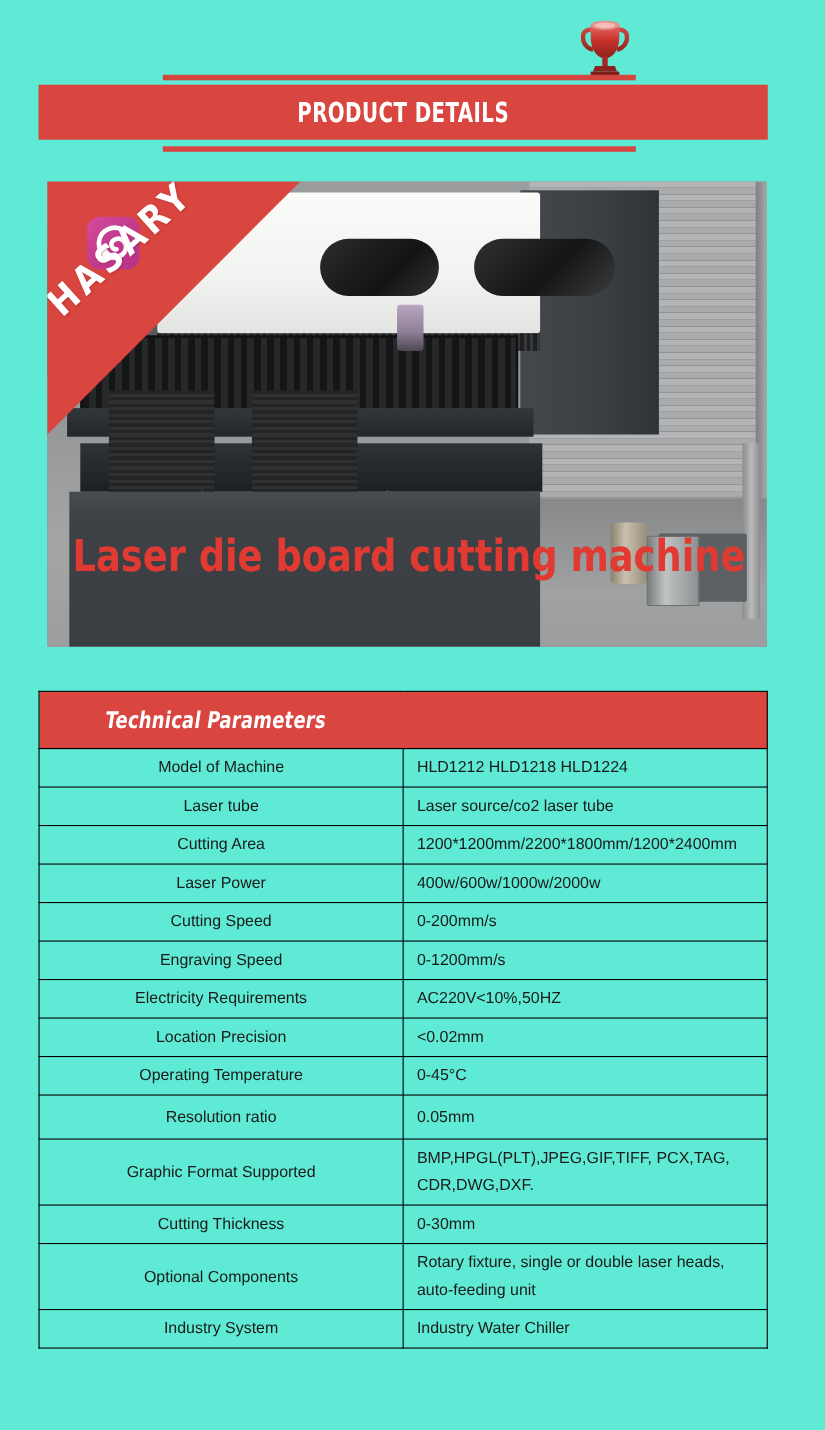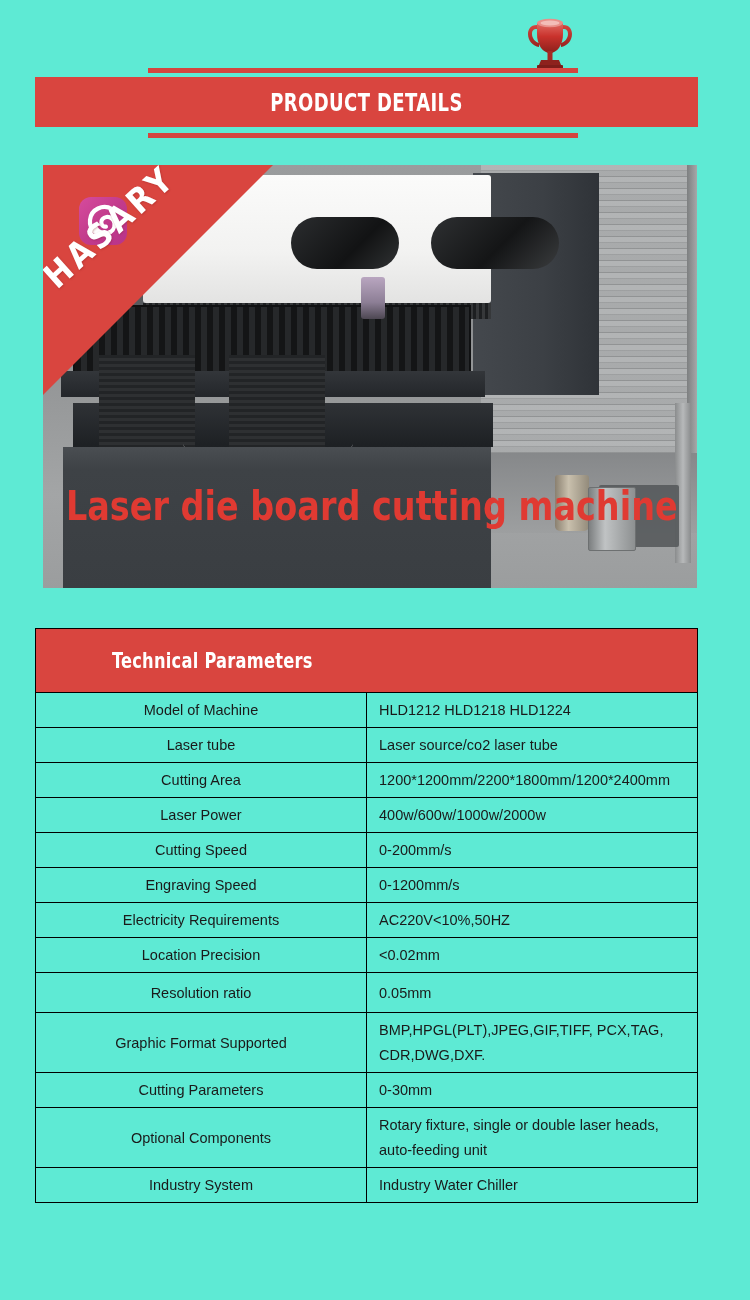--- a/index.html
+++ b/index.html
@@ -251,22 +251,23 @@
   .spec-table td {
     border: 1px solid #000000;
     font-size: 14.5px;
     color: #1a1a1a;
     font-family: "Liberation Sans", sans-serif;
     vertical-align: middle;
   }
   .spec-head-cell {
     background: #d9453f;
     border: 1px solid #000000 !important;
-    height: 64px;
-    padding: 0 0 0 76px;
+    height: 52px;
+    padding: 0 0 0 60px;
+    font-style: italic;
   }
   .spec-head-text {
     color: #ffffff;
     font-family: "DejaVu Sans Condensed", "Liberation Sans Narrow", "Liberation Sans", sans-serif;
     font-weight: bold;
     font-size: 21px;
     letter-spacing: 0.3px;
     display: inline-block;
     transform: scaleX(0.86);
     transform-origin: left center;
@@ -403,33 +404,37 @@
         <td class="v">0-1200mm/s</td>
       </tr>
       <tr>
         <td class="k">Electricity Requirements</td>
         <td class="v">AC220V&lt;10%,50HZ</td>
       </tr>
       <tr>
         <td class="k">Location Precision</td>
         <td class="v">&lt;0.02mm</td>
       </tr>
+      <tr>
+        <td class="k">Operating Temperature</td>
+        <td class="v">0-45°C</td>
+      </tr>
       <tr class="tall">
         <td class="k">Resolution ratio</td>
         <td class="v">0.05mm</td>
       </tr>
       <tr>
         <td class="k">Graphic Format Supported</td>
         <td class="v">
           <span>BMP,HPGL(PLT),JPEG,GIF,TIFF, PCX,TAG,</span>
           <span class="line2">CDR,DWG,DXF.</span>
         </td>
       </tr>
       <tr>
-        <td class="k">Cutting Parameters</td>
+        <td class="k">Cutting Thickness</td>
         <td class="v">0-30mm</td>
       </tr>
       <tr>
         <td class="k">Optional Components</td>
         <td class="v">
           <span>Rotary fixture, single or double laser heads,</span>
           <span class="line2">auto-feeding unit</span>
         </td>
       </tr>
       <tr>

